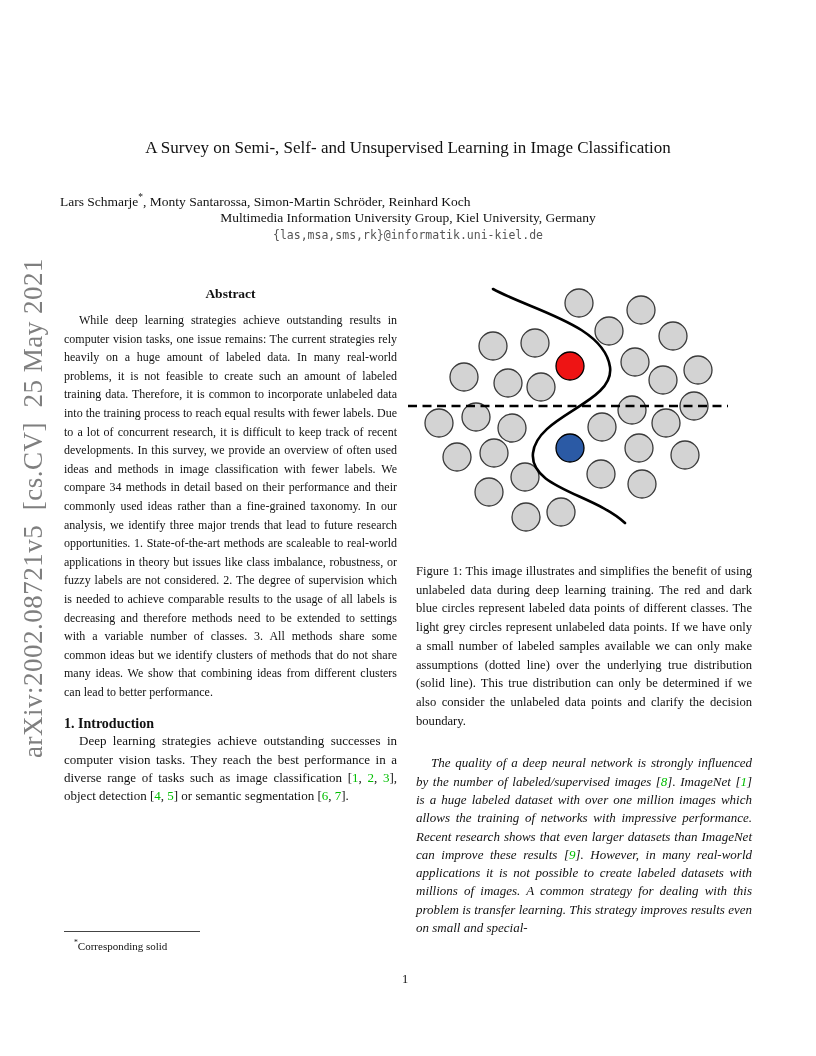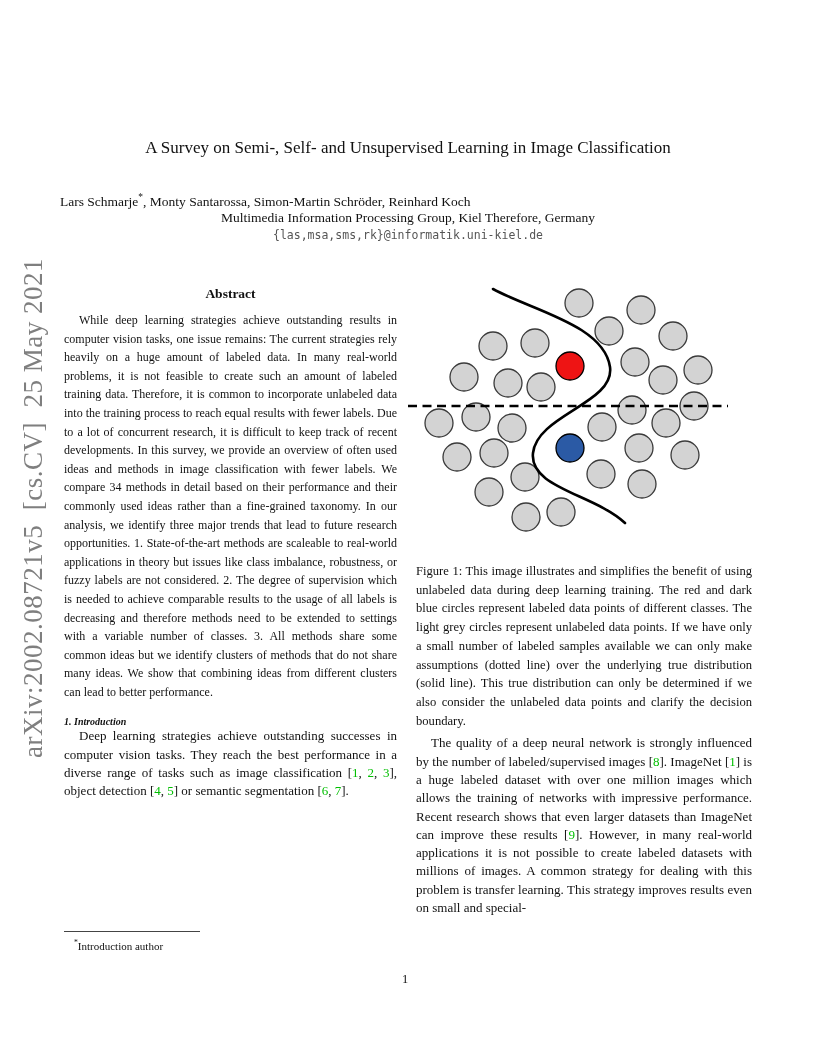--- a/index.html
+++ b/index.html
@@ -28,64 +28,64 @@
     position:absolute;top:228px;left:60px;width:696px;text-align:center;
     font-family:"DejaVu Sans Mono",monospace;font-size:11.5px;color:#555;
   }
   .col-left{position:absolute;left:64px;top:286px;width:333px;}
   .col-right{position:absolute;left:416px;top:272px;width:336px;}
   .abstract-heading{text-align:center;font-weight:bold;font-size:13.5px;}
   .abstract-text{
     margin-top:9px;font-size:12px;line-height:18.6px;
     text-align:justify;text-indent:15px;
   }
-  .section-heading{margin-top:15px;font-weight:bold;font-size:10px;font-style:italic;}
+  .section-heading{margin-top:15px;font-weight:bold;font-size:14px;}
   .body-par{
     margin-top:0;font-size:13px;line-height:18.3px;
     text-align:justify;text-indent:15px;
   }
   .footnote-rule{
     position:absolute;left:64px;top:931px;width:136px;height:0;
     border-top:1.5px solid #444;
   }
   .footnote{
     position:absolute;left:64px;top:938px;width:333px;
     font-size:11px;text-indent:10px;
   }
   .figure-wrap{position:relative;margin-left:-8px;width:350px;height:268px;}
   .figure-caption{
     margin-top:22px;font-size:12.6px;line-height:18.7px;text-align:justify;
   }
-  .col-right .body-par{margin-top:4px;}
+  .col-right .body-par{margin-top:24px;font-style:italic;}
   .page-number{
     position:absolute;top:972px;left:60px;width:690px;
     text-align:center;font-size:12.5px;
   }
   .cite{color:#00bf00;}
   sup.sup{font-size:70%;}
 </style>
 </head>
 <body>
 
 <div class="arxiv-stamp">arXiv:2002.08721v5  [cs.CV]  25 May 2021</div>
 
 <div class="paper-title">A Survey on Semi-, Self- and Unsupervised Learning in Image Classification</div>
 <div class="authors"><span>Lars Schmarje</span><sup class="sup">*</sup><span>, Monty Santarossa, Simon-Martin Schröder, Reinhard Koch</span></div>
-<div class="affiliation">Multimedia Information Processing Group, Kiel Therefore, Germany</div>
+<div class="affiliation">Multimedia Information University Group, Kiel University, Germany</div>
 <div class="email">{las,msa,sms,rk}@informatik.uni-kiel.de</div>
 
 <div class="col-left">
   <div class="abstract-heading">Abstract</div>
   <div class="abstract-text">While deep learning strategies achieve outstanding results in computer vision tasks, one issue remains: The current strategies rely heavily on a huge amount of labeled data. In many real-world problems, it is not feasible to create such an amount of labeled training data. Therefore, it is common to incorporate unlabeled data into the training process to reach equal results with fewer labels. Due to a lot of concurrent research, it is difficult to keep track of recent developments. In this survey, we provide an overview of often used ideas and methods in image classification with fewer labels. We compare 34 methods in detail based on their performance and their commonly used ideas rather than a fine-grained taxonomy. In our analysis, we identify three major trends that lead to future research opportunities. 1. State-of-the-art methods are scaleable to real-world applications in theory but issues like class imbalance, robustness, or fuzzy labels are not considered. 2. The degree of supervision which is needed to achieve comparable results to the usage of all labels is decreasing and therefore methods need to be extended to settings with a variable number of classes. 3. All methods share some common ideas but we identify clusters of methods that do not share many ideas. We show that combining ideas from different clusters can lead to better performance.</div>
   <div class="section-heading">1. Introduction</div>
   <div class="body-par"><span>Deep learning strategies achieve outstanding successes in computer vision tasks. They reach the best performance in a diverse range of tasks such as image classification [</span><span class="cite">1</span><span>, </span><span class="cite">2</span><span>, </span><span class="cite">3</span><span>], object detection [</span><span class="cite">4</span><span>, </span><span class="cite">5</span><span>] or semantic segmentation [</span><span class="cite">6</span><span>, </span><span class="cite">7</span><span>].</span></div>
 </div>
 
 <div class="footnote-rule"></div>
-<div class="footnote"><sup class="sup">*</sup><span>Introduction author</span></div>
+<div class="footnote"><sup class="sup">*</sup><span>Corresponding solid</span></div>
 
 <div class="col-right">
   <div class="figure-wrap">
     <svg width="350" height="268" viewBox="0 0 350 268" xmlns="http://www.w3.org/2000/svg">
         <circle cx="171" cy="31" r="14" fill="#d3d3d3" stroke="#3a3a3a" stroke-width="1.3"></circle>
         <circle cx="201" cy="59" r="14" fill="#d3d3d3" stroke="#3a3a3a" stroke-width="1.3"></circle>
         <circle cx="233" cy="38" r="14" fill="#d3d3d3" stroke="#3a3a3a" stroke-width="1.3"></circle>
         <circle cx="265" cy="64" r="14" fill="#d3d3d3" stroke="#3a3a3a" stroke-width="1.3"></circle>
         <circle cx="85" cy="74" r="14" fill="#d3d3d3" stroke="#3a3a3a" stroke-width="1.3"></circle>
         <circle cx="127" cy="71" r="14" fill="#d3d3d3" stroke="#3a3a3a" stroke-width="1.3"></circle>

